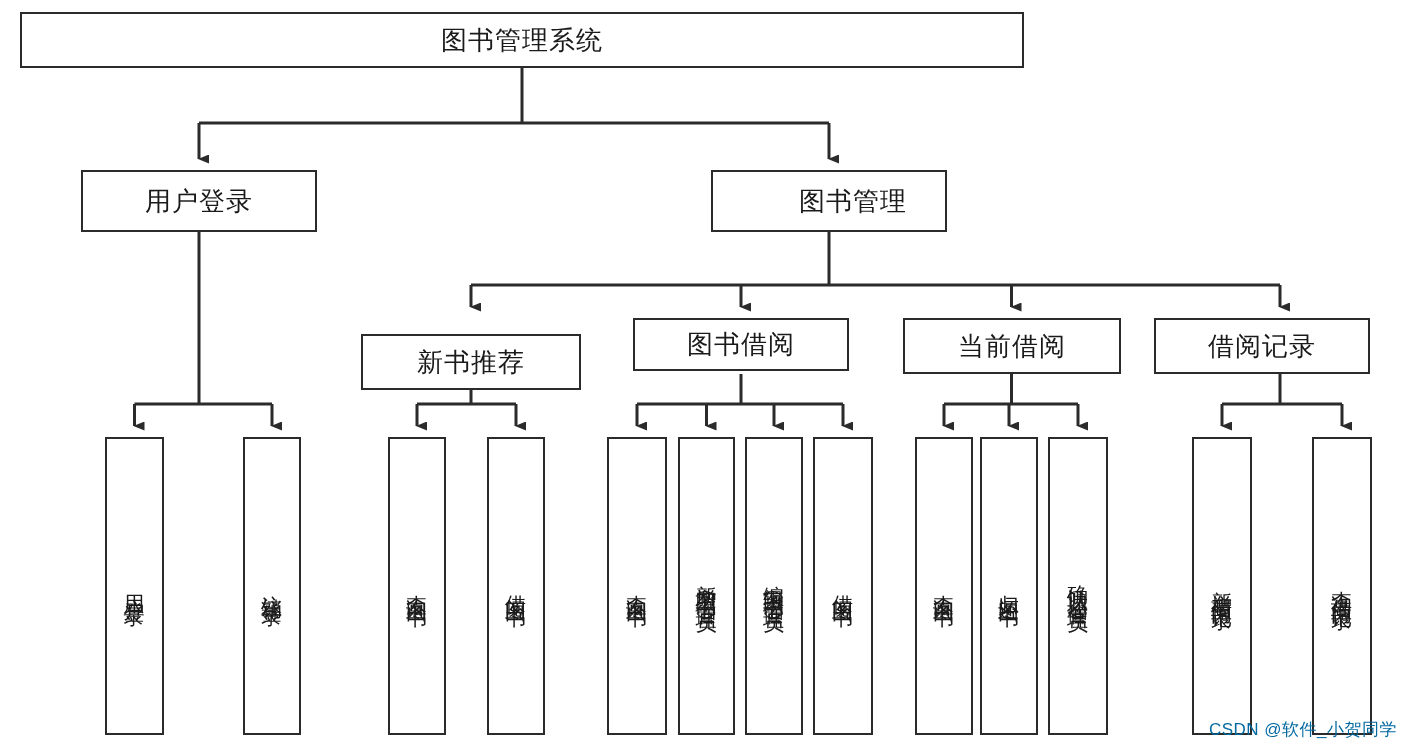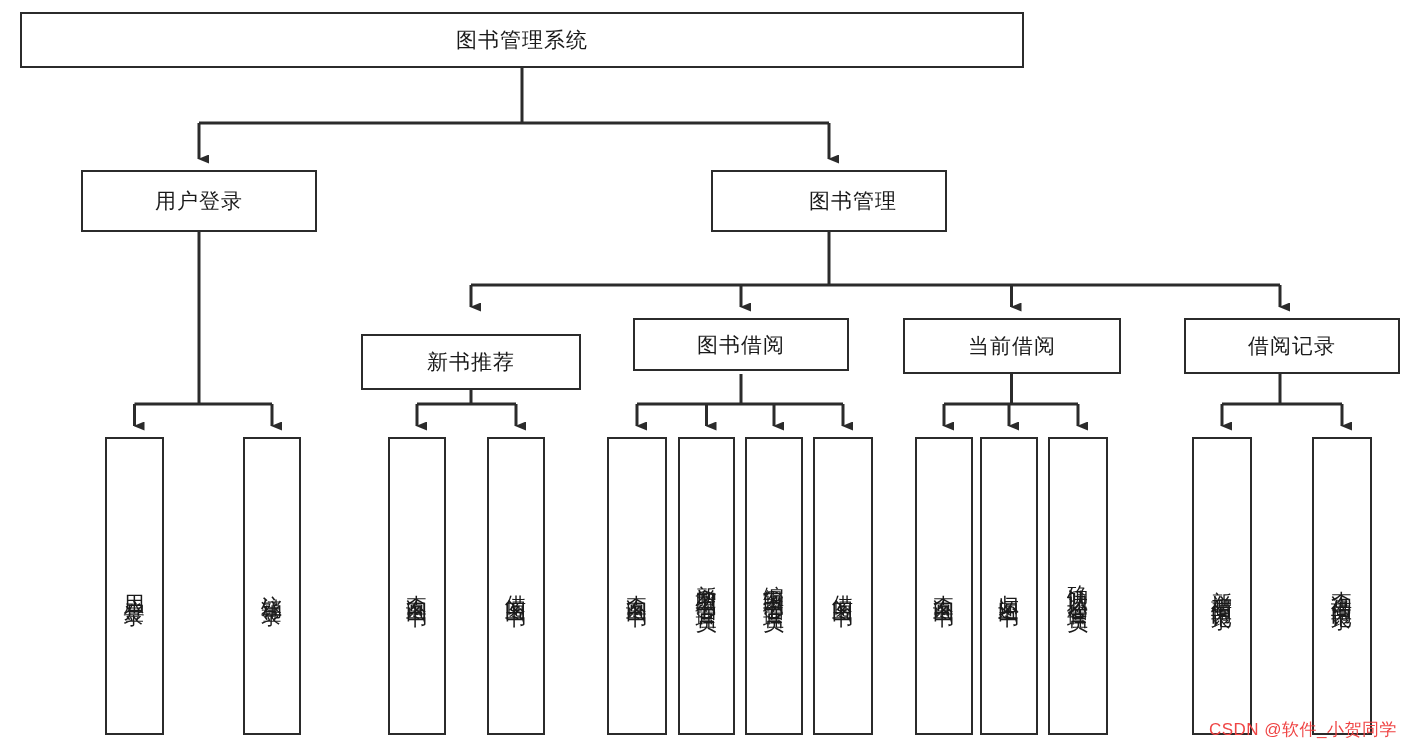--- a/index.html
+++ b/index.html
@@ -28,21 +28,21 @@
     position: absolute;
     box-sizing: border-box;
     border: 2.5px solid #2b2b2b;
     background: #ffffff;
     display: flex;
     align-items: center;
     justify-content: center;
     color: #1a1a1a;
   }
   .node.horizontal {
-    font-size: 21px;
+    font-size: 26px;
     letter-spacing: 1px;
     font-family: Liberation Serif, serif;
   }
   .node.vertical {
     font-size: 21px;
   }
   .node.vertical .vtext {
     writing-mode: vertical-rl;
     text-orientation: upright;
     letter-spacing: 4px;
@@ -51,21 +51,21 @@
     text-align: center;
   }
   .node .htext {
     white-space: nowrap;
   }
   #watermark {
     position: absolute;
     right: 8px;
     bottom: 6px;
     font-size: 17px;
-    color: #ef4444;
+    color: #0369a1;
     white-space: nowrap;
     letter-spacing: 0.5px;
     pointer-events: none;
   }
 </style>
 </head>
 <body>
 
 <div id="canvas">
 
@@ -124,21 +124,21 @@
       </div>
       <div class="node horizontal" style="left: 361px; top: 318px; width: 220px; height: 56px; margin-top: 16px;">
         <span class="htext">新书推荐</span>
       </div>
       <div class="node horizontal" style="left: 633px; top: 318px; width: 216px; height: 53px;">
         <span class="htext">图书借阅</span>
       </div>
       <div class="node horizontal" style="left: 903px; top: 318px; width: 218px; height: 56px;">
         <span class="htext">当前借阅</span>
       </div>
-      <div class="node horizontal" style="left: 1184px; top: 318px; width: 216px; height: 56px;">
+      <div class="node horizontal" style="left: 1154px; top: 318px; width: 216px; height: 56px;">
         <span class="htext">借阅记录</span>
       </div>
       <div class="node vertical" style="left: 105px; top: 437px; width: 59px; height: 298px;">
         <span class="vtext">用户登录</span>
       </div>
       <div class="node vertical" style="left: 243px; top: 437px; width: 58px; height: 298px;">
         <span class="vtext">注销登录</span>
       </div>
       <div class="node vertical" style="left: 388px; top: 437px; width: 58px; height: 298px;">
         <span class="vtext">查询图书</span>

